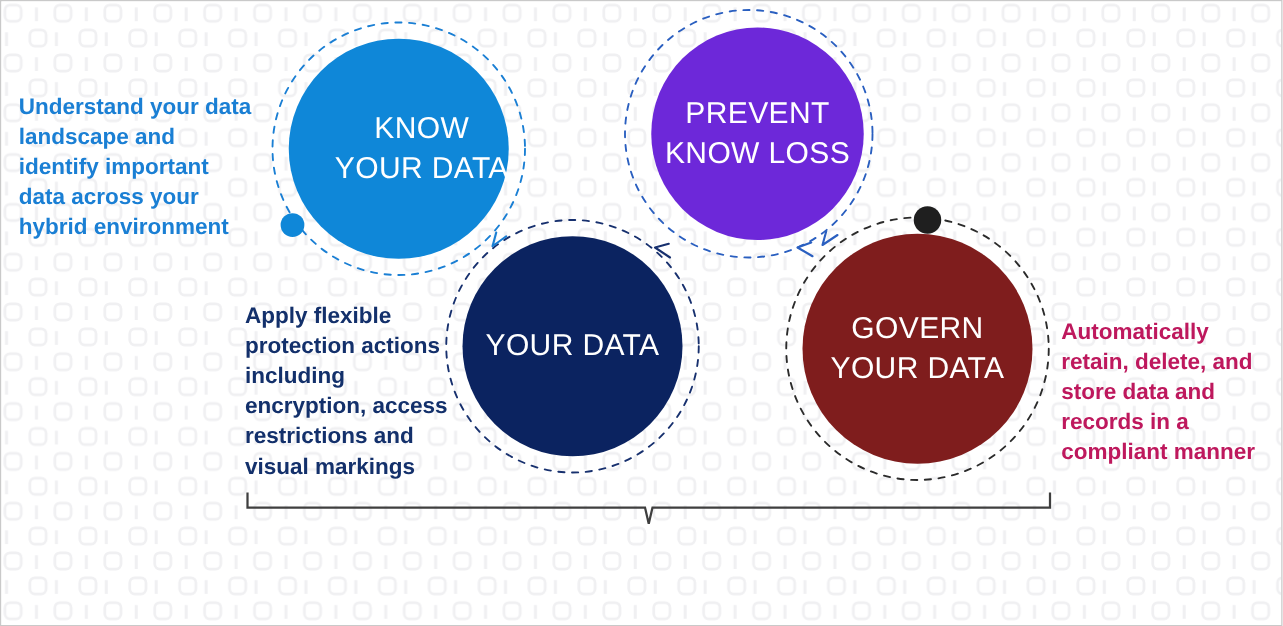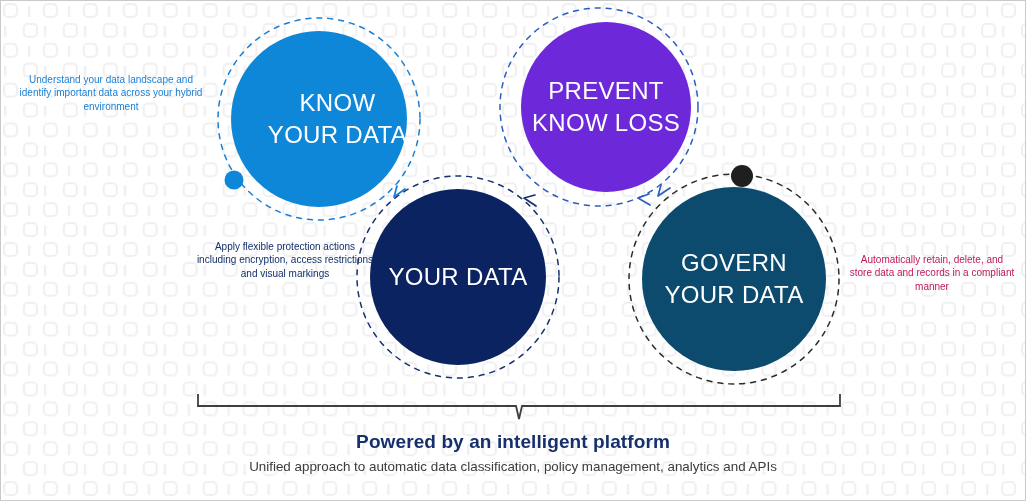--- a/index.html
+++ b/index.html
@@ -34,24 +34,24 @@
     color:#ffffff;
     font-size:24px;
     line-height:1.32;
     font-weight:400;
     letter-spacing:.3px;
     z-index:3;
   }
   .circle span{display:block;}
   .caption{
     position:absolute;
-    font-size:10px;
+    font-size:18px;
     line-height:1.34;
-    font-weight:normal;
-    text-align:center;
+    font-weight:bold;
+    text-align:left;
     z-index:4;
   }
   .cap-blue{color:#1a7fd4;}
   .cap-navy{color:#13306b;}
   .cap-dark{color:#be185d;}
   #footer{
     position:absolute;
     left:0;right:0;
     top:430px;
     text-align:center;
@@ -119,32 +119,28 @@
       <span>KNOW LOSS</span>
     </div>
   </div>
 
   <div class="circle" style="left:369px;top:188px;width:176px;height:176px;background:#0b2360;">
     <div>
       <span>YOUR DATA</span>
     </div>
   </div>
 
-  <div class="circle" style="left:641px;top:186px;width:184px;height:184px;background:#0c4a6e;">
+  <div class="circle" style="left:641px;top:186px;width:184px;height:184px;background:#7f1d1d;">
     <div>
       <span>GOVERN</span>
       <span>YOUR DATA</span>
     </div>
   </div>
 
   <div class="caption cap-blue" style="left:14px;top:72px;width:192px;">Understand your data landscape and identify important data across your hybrid environment</div>
 
 
   <div class="caption cap-navy" style="left:195px;top:239px;width:178px;">Apply flexible protection actions including encryption, access restrictions and visual markings</div>
 
   <div class="caption cap-dark" style="left:848px;top:252px;width:166px;">Automatically retain, delete, and store data and records in a compliant manner</div>
 
-  <div id="footer">
-    <div class="f-title">Powered by an intelligent platform</div>
-    <div class="f-sub">Unified approach to automatic data classification, policy management, analytics and APIs</div>
-  </div>
 
 </div>
 
 </body></html>

